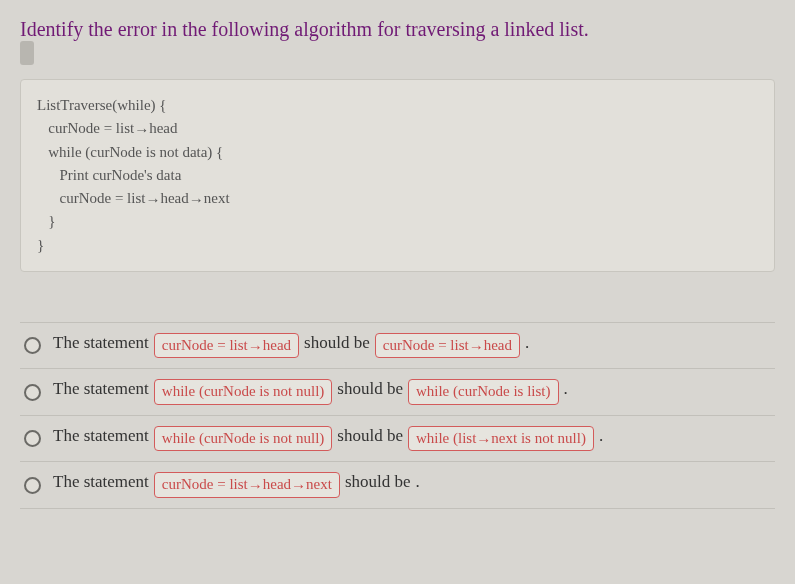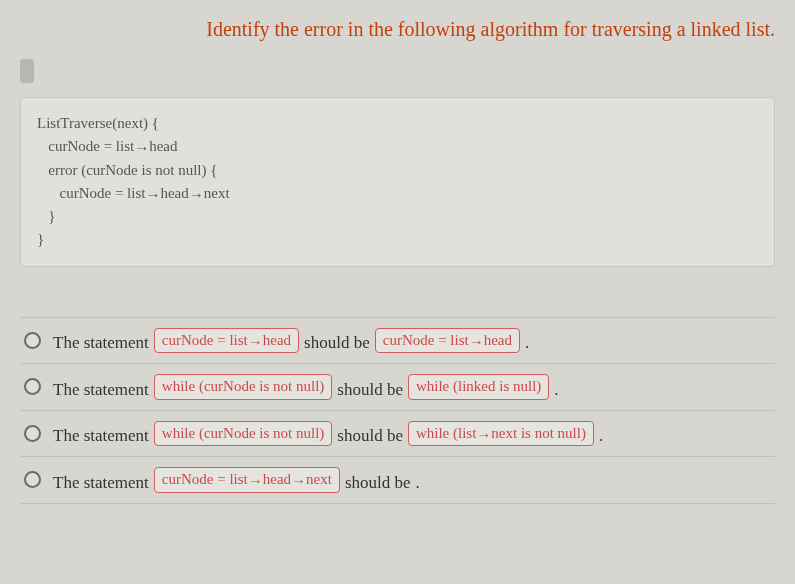--- a/index.html
+++ b/index.html
@@ -10,24 +10,22 @@
     body {
       width: 795px;
       height: 584px;
       background: #d8d6d1;
       font-family: Georgia, 'Times New Roman', serif;
       padding: 18px 20px;
       color: #2a2a2a;
     }
     .question-title {
       font-size: 20px;
-      color: #c2410c;
-      margin-bottom: 18px;
+      color: #701a75;
       font-weight: normal;
-      text-align: right;
     }
     .marker {
       width: 14px;
       height: 24px;
       background: #b8b6b0;
       border-radius: 3px;
       margin-bottom: 14px;
     }
     .code-block {
       background: #e2e0da;
@@ -66,21 +64,21 @@
       width: 17px;
       height: 17px;
       border: 2px solid #6b6a66;
       border-radius: 50%;
       margin-right: 12px;
       flex-shrink: 0;
       background: #e0ded8;
     }
     .option-text {
       display: flex;
-      align-items: flex-end;
+      align-items: flex-start;
       flex-wrap: wrap;
       gap: 5px;
     }
     .code-pill {
       display: inline-block;
       background: #e6e4de;
       border: 1px solid #d35b5b;
       border-radius: 4px;
       padding: 2px 7px;
       color: #c94a4a;
@@ -90,23 +88,24 @@
     }
   </style>
 </head>
 <body>
 
 <div class="question-title">Identify the error in the following algorithm for traversing a linked list.</div>
 
 <div class="marker"></div>
 
 <div class="code-block">
-  <div class="code-line">ListTraverse(next) {</div>
+  <div class="code-line">ListTraverse(while) {</div>
   <div class="code-line">   curNode = list→head</div>
-  <div class="code-line">   error (curNode is not null) {</div>
+  <div class="code-line">   while (curNode is not data) {</div>
+  <div class="code-line">      Print curNode's data</div>
   <div class="code-line">      curNode = list→head→next</div>
   <div class="code-line">   }</div>
   <div class="code-line">}</div>
 </div>
 
 <div class="options">
 
   <div class="option-row">
     <div class="radio"></div>
     <div class="option-text">
@@ -117,21 +116,21 @@
       <span>.</span>
     </div>
   </div>
 
   <div class="option-row">
     <div class="radio"></div>
     <div class="option-text">
       <span>The statement</span>
       <span class="code-pill">while (curNode is not null)</span>
       <span>should be</span>
-      <span class="code-pill">while (linked is null)</span>
+      <span class="code-pill">while (curNode is list)</span>
       <span>.</span>
     </div>
   </div>
 
   <div class="option-row">
     <div class="radio"></div>
     <div class="option-text">
       <span>The statement</span>
       <span class="code-pill">while (curNode is not null)</span>
       <span>should be</span>

